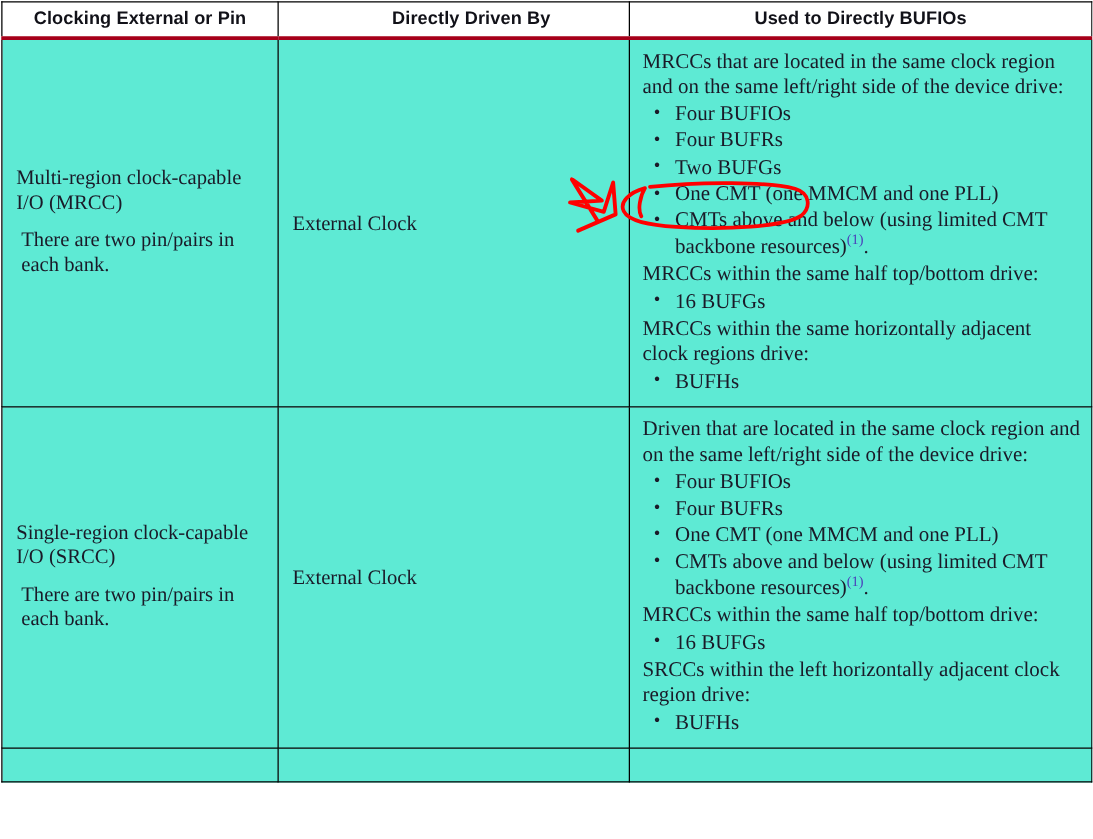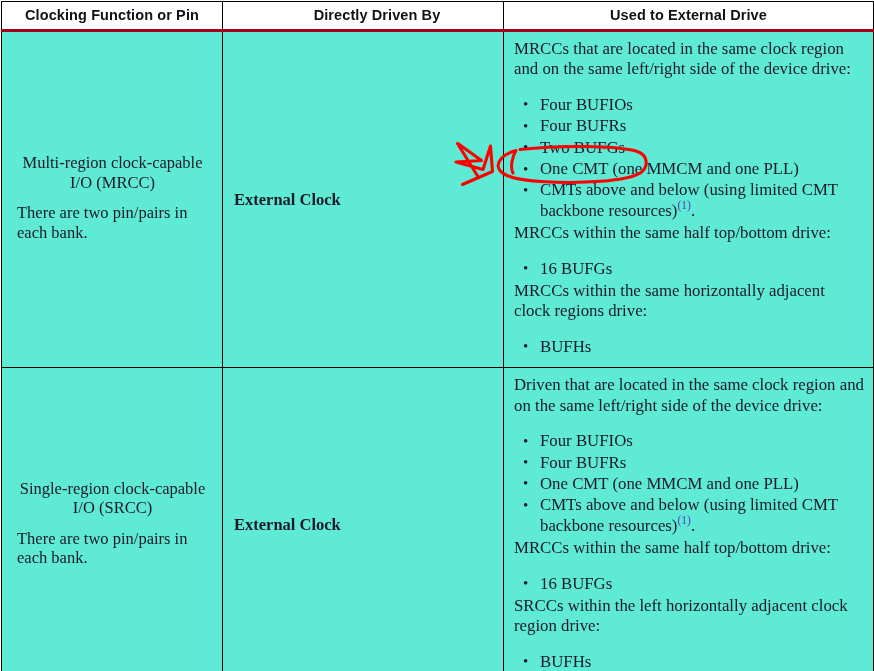--- a/index.html
+++ b/index.html
@@ -61,43 +61,41 @@
     background: #5eead4;
   }
   tbody td.col1 { border-right: 1.2px solid #000; padding: 6px 10px 6px 11px; }
   tbody td.col2 { border-left: 0; border-right: 1.2px solid #000; padding: 6px 10px 6px 11px; }
   tbody td.col3 { border-left: 0; padding: 7px 8px 8px 10px; vertical-align: top; }
 
   .cell-title {
     font-size: 16.5px;
     line-height: 19.5px;
     margin: 0 0 11px 0;
-    text-align: center;
   }
   .cell-note {
     font-size: 16.5px;
     line-height: 19.5px;
     margin: 4px;
   }
   .mid-text {
     font-size: 16.5px;
     line-height: 19.5px;
-    font-weight: bold;
   }
 
   .lead {
     font-size: 16.8px;
     line-height: 20.4px;
     margin: 0 0 1px 0;
   }
   .lead.tight { margin-top: 1px; }
 
   ul.blist {
     list-style: none;
-    margin: 15px 0 2px 0;
+    margin: 1px 0 2px 0;
     padding: 0;
   }
   ul.blist li {
     font-size: 16.8px;
     line-height: 20.4px;
     position: relative;
     padding-left: 26px;
     margin: 0 0 1px 0;
   }
   ul.blist li::before {
@@ -133,23 +131,23 @@
 <div class="page">
 
   <table class="clk">
     <colgroup>
       <col class="c1">
         <col class="c2">
         <col class="c3">
     </colgroup>
     <thead>
       <tr>
-        <th class="h1">Clocking Function or Pin</th>
+        <th class="h1">Clocking External or Pin</th>
         <th class="h2">Directly Driven By</th>
-        <th class="h3">Used to External Drive</th>
+        <th class="h3">Used to Directly BUFIOs</th>
       </tr>
     </thead>
     <tbody>
 
       <tr>
         <td class="col1">
           <p class="cell-title">Multi-region clock-capable I/O (MRCC)</p>
           <p class="cell-note">There are two pin/pairs in each bank.</p>
         </td>
         <td class="col2">

